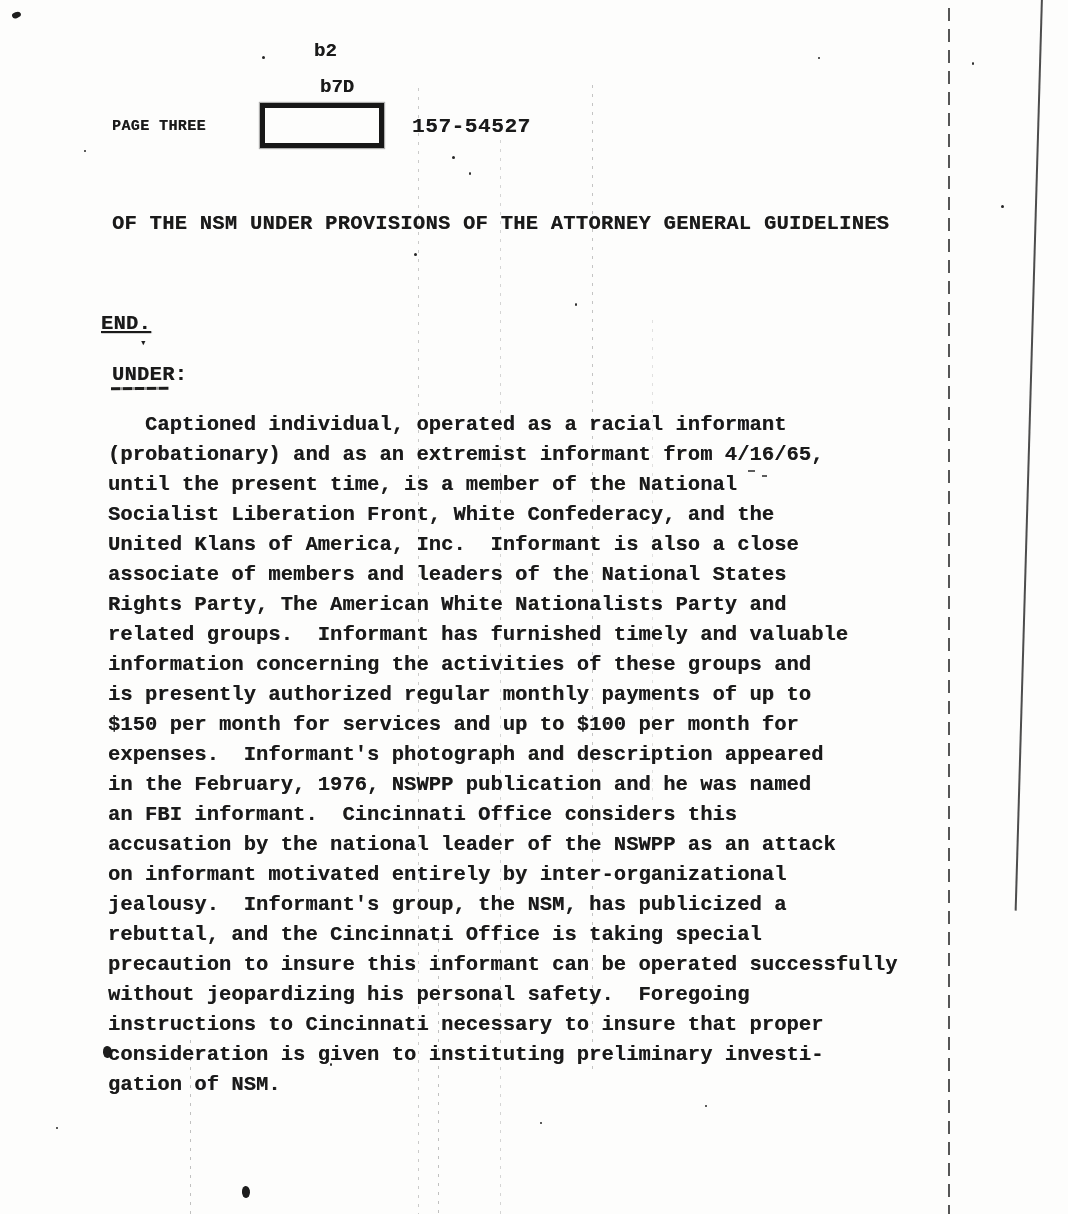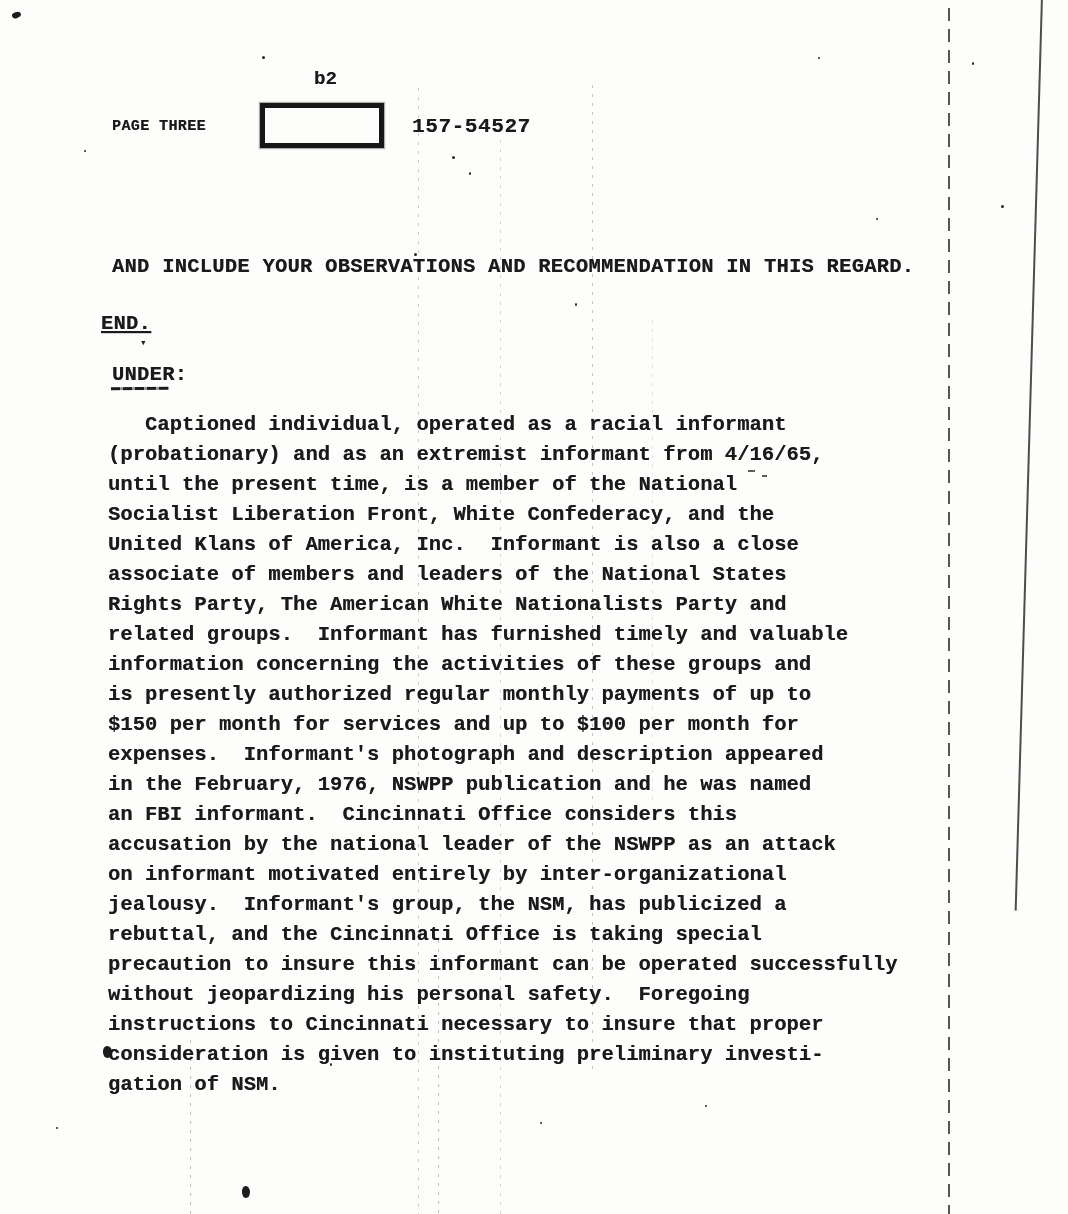--- a/index.html
+++ b/index.html
@@ -12,21 +12,21 @@
     font-family: "Liberation Mono", "DejaVu Sans Mono", monospace;
     color: #161616;
   }
   .tw {
     position: absolute;
     font-weight: 700;
     color: #1a1a1a;
     text-shadow: 0.3px 0.3px 0.5px rgba(25,25,25,0.65);
     white-space: pre;
   }
-  .marking { font-size: 19px; margin-top: 28px; }
+  .marking { font-size: 19px; }
   .page-label { font-size: 15px; letter-spacing: 0.4px; }
   .file-number { font-size: 21px; letter-spacing: 0.6px; }
   .directive { font-size: 20.4px; letter-spacing: 0.3px; }
   .note-text {
     font-size: 20.4px;
     line-height: 30px;
     letter-spacing: 0.1px;
   }
   .redaction-box {
     position: absolute;
@@ -120,21 +120,21 @@
   <div class="tiny-dash" style="left:748px; top:470px; width:7px;"></div>
   <div class="tiny-dash" style="left:762px; top:475px; width:5px;"></div>
 
   <div class="tw marking" style="left:314px; top:40px;">b2</div>
   <div class="tw marking" style="left:320px; top:76px;">b7D</div>
 
   <div class="tw page-label" style="left:112px; top:118px;">PAGE THREE</div>
   <div class="redaction-box"></div>
   <div class="tw file-number" style="left:412px; top:115px;">157-54527</div>
 
-  <div class="tw directive" style="left:112px; top:255px;">AND INCLUDE YOUR OBSERVATIONS AND RECOMMENDATION IN THIS REGARD.</div>
+  <div class="tw directive" style="left:112px; top:212px;">OF THE NSM UNDER PROVISIONS OF THE ATTORNEY GENERAL GUIDELINES</div>
   <div class="tw directive" style="left:101px; top:312px;text-decoration:underline;">END.</div>
   <div class="stray-arrow" style="left:140px; top:336px;">▾</div>
   <div class="tw directive" style="left:112px; top:363px;">UNDER:</div>
   <div class="note-underline"></div>
 
   <div class="tw note-text" style="left:108px; top:410px;">   Captioned individual, operated as a racial informant
 (probationary) and as an extremist informant from 4/16/65,
 until the present time, is a member of the National
 Socialist Liberation Front, White Confederacy, and the
 United Klans of America, Inc.  Informant is also a close

